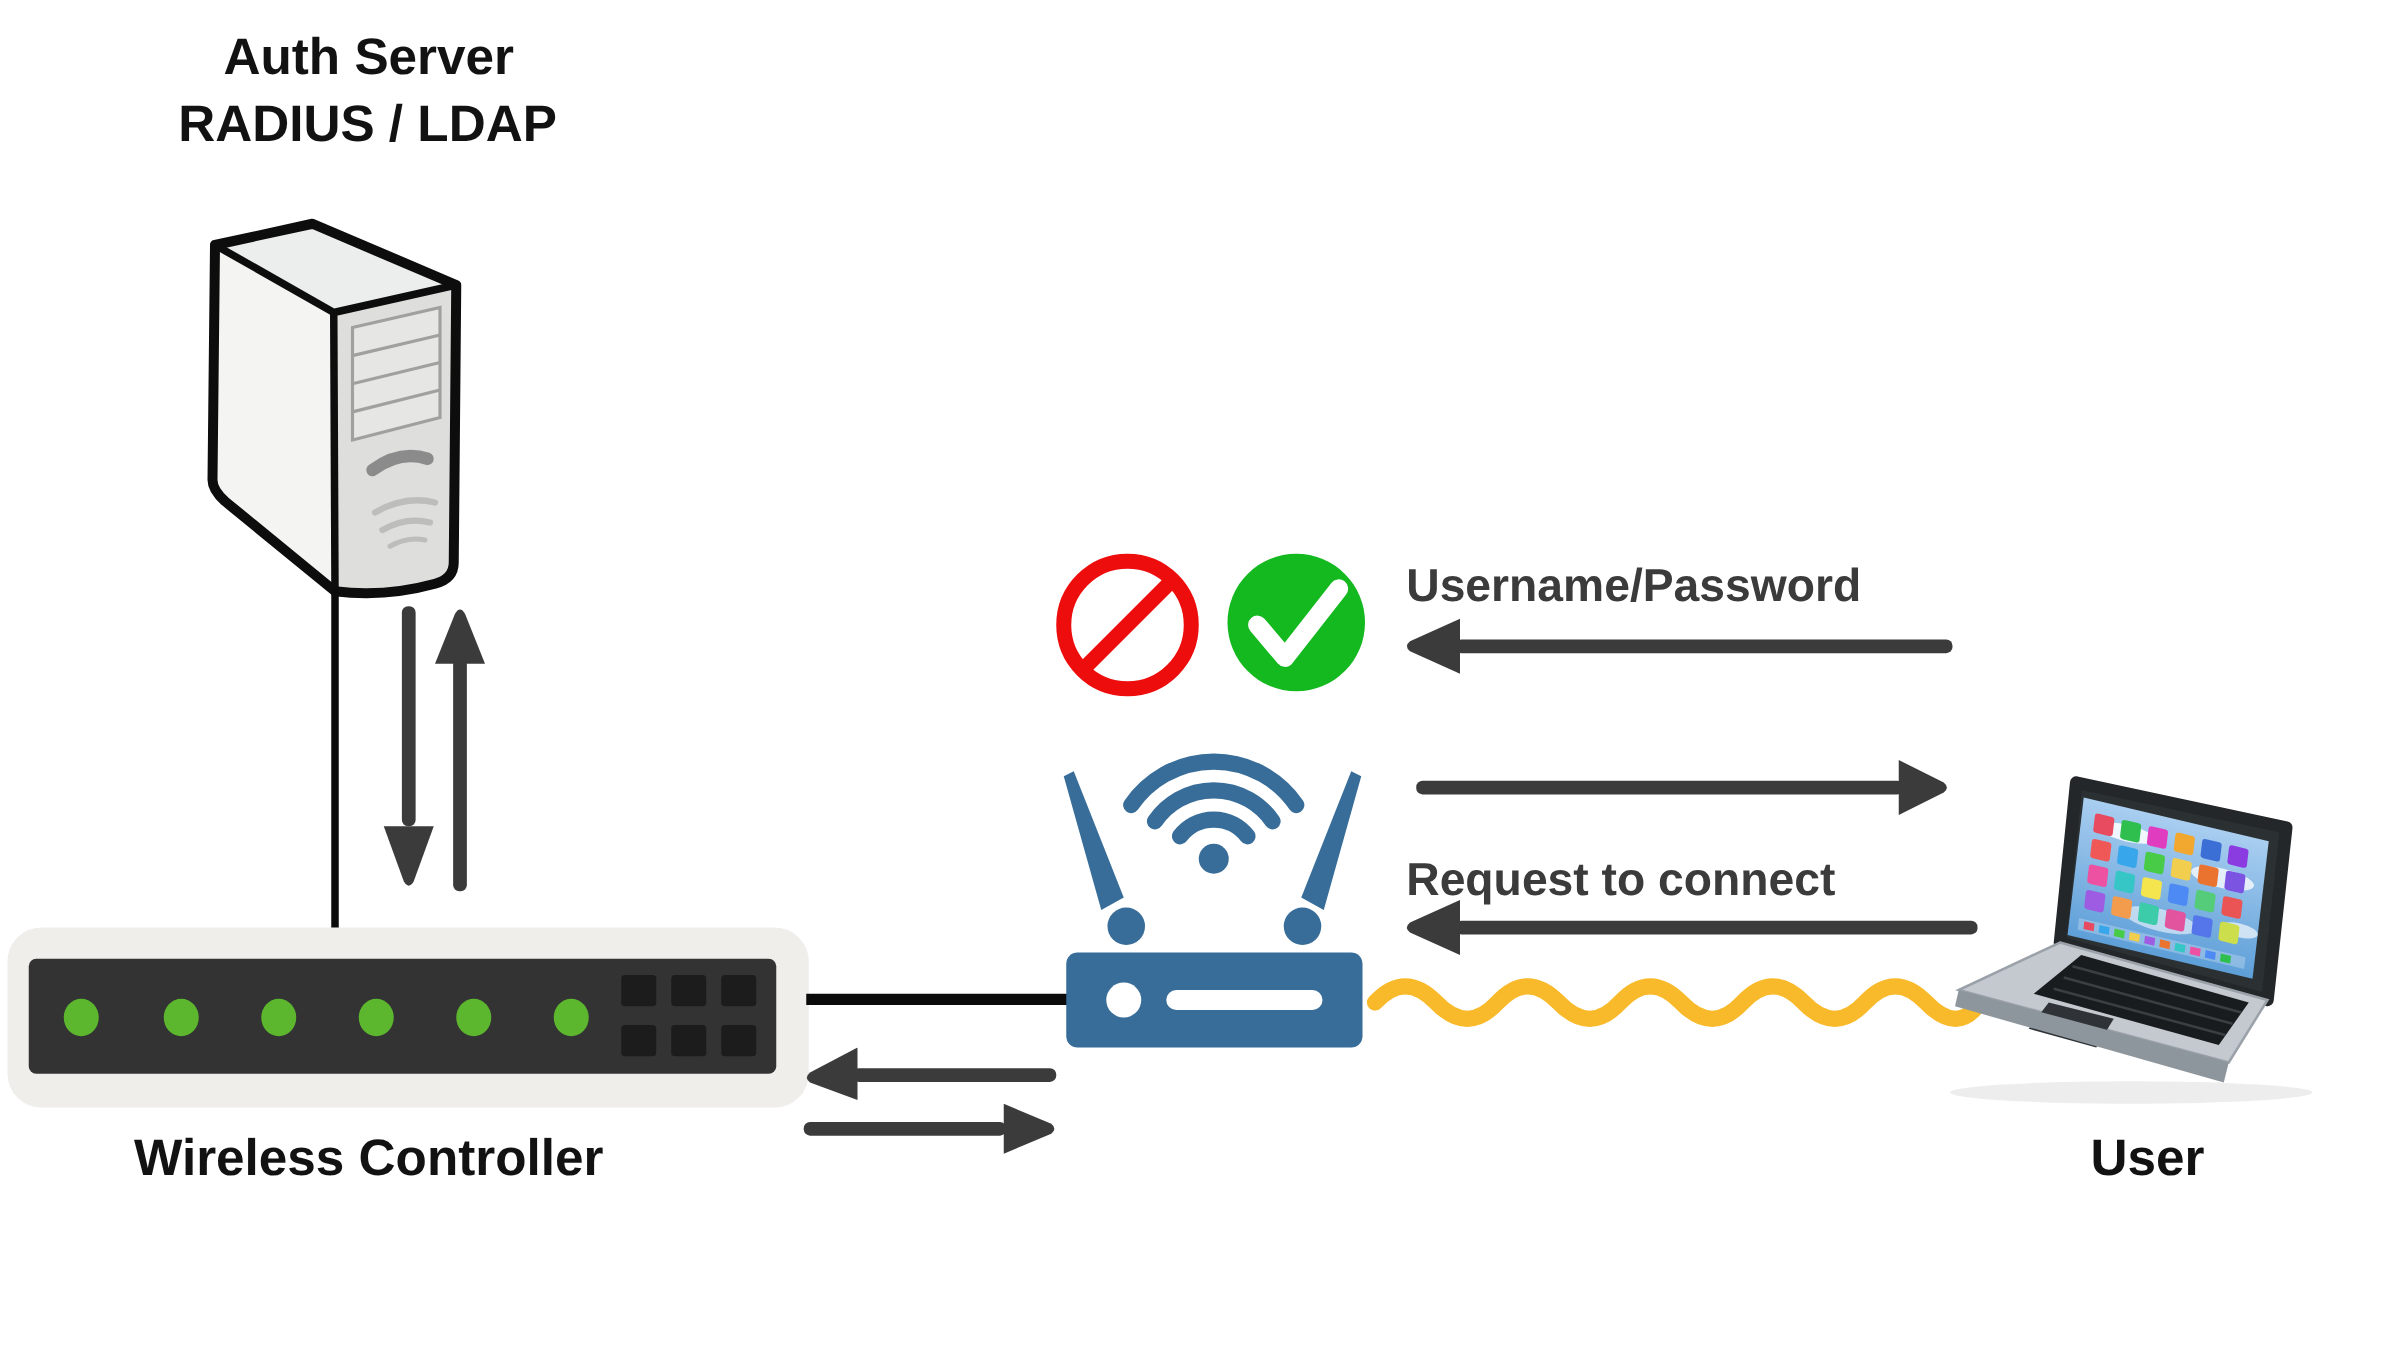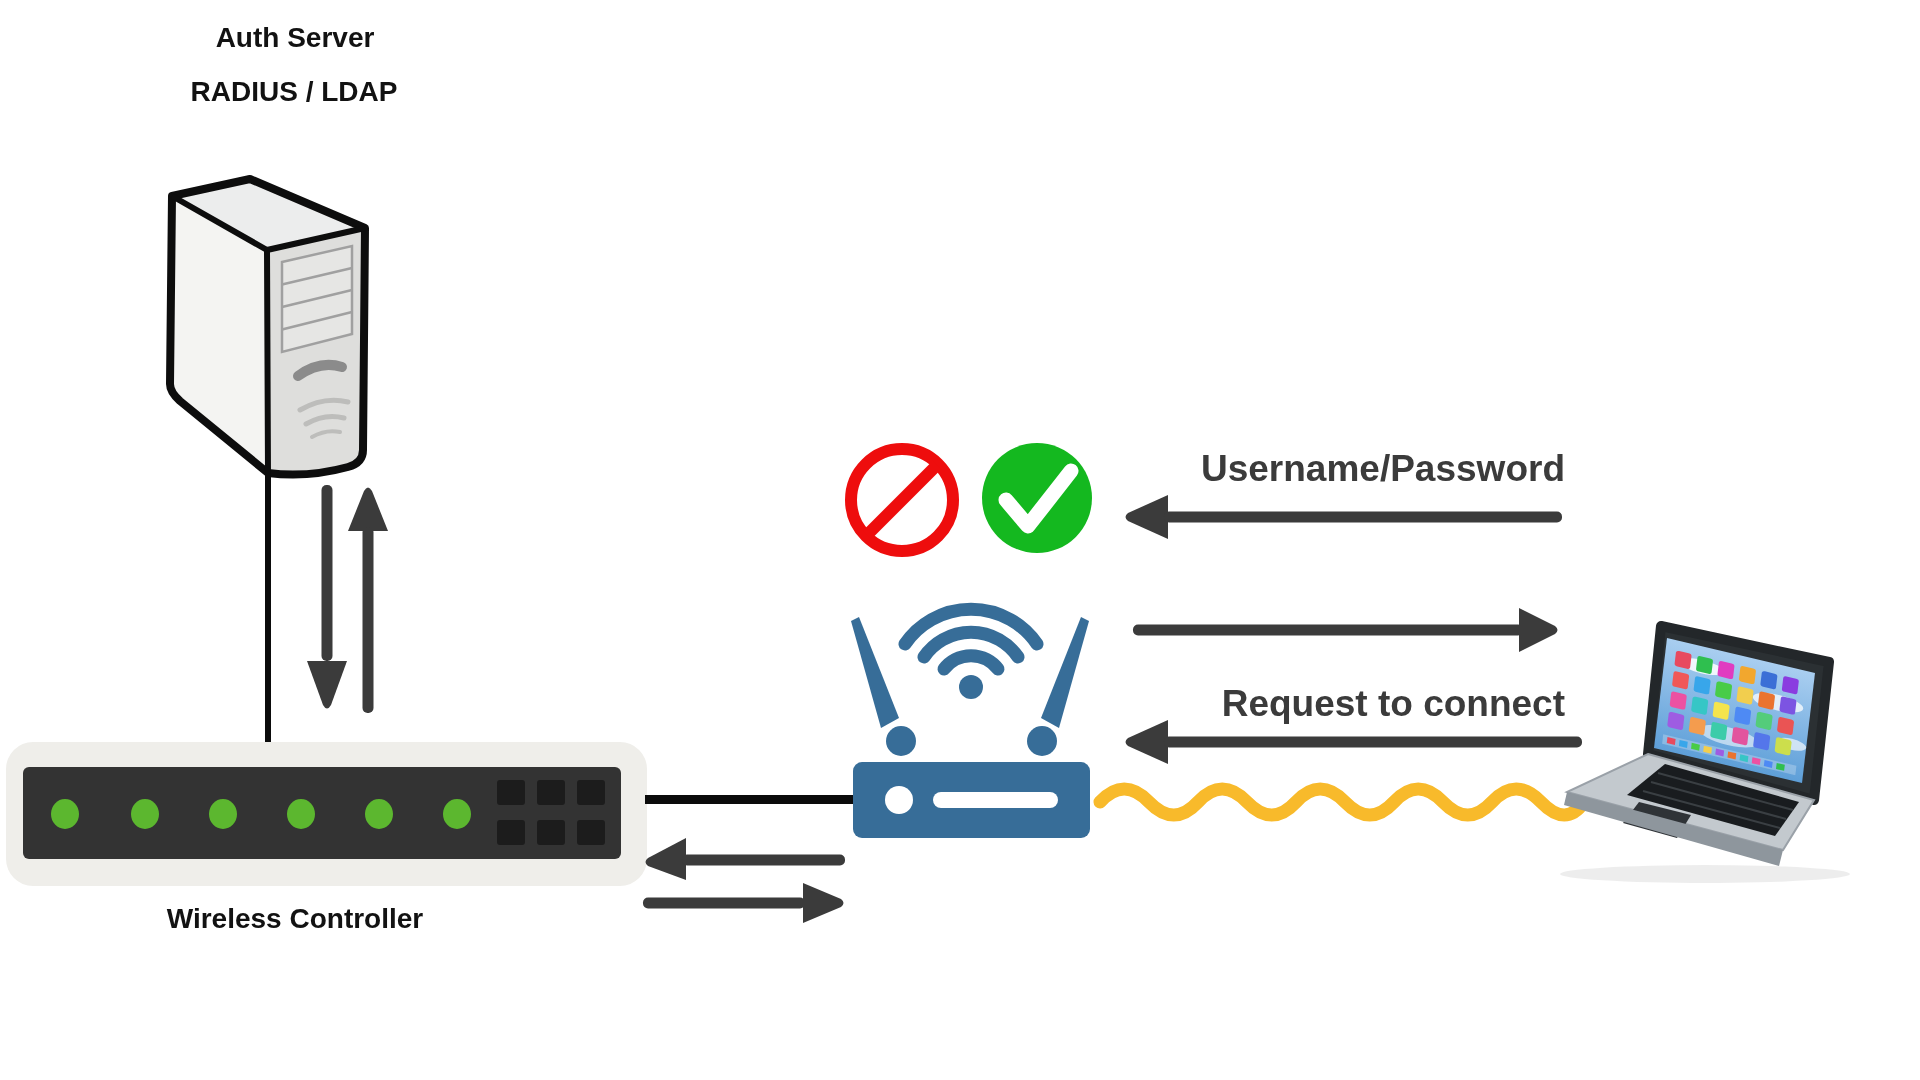--- a/index.html
+++ b/index.html
@@ -7,26 +7,26 @@
     --wire-yellow:#f8ba2b; --deny-red:#ee0d0d; --allow-green:#14b81f;
     --text-dark:#121212; --line-black:#0b0b0b;
   }
   html,body{margin:0;padding:0;background:#ffffff;}
   .stage{
     position:relative;width:1920px;height:1080px;background:#ffffff;overflow:hidden;
     font-family:"Liberation Sans","DejaVu Sans",sans-serif;
   }
   .abs{position:absolute;}
   .node-label{
-    position:absolute;font-weight:700;font-size:28px;line-height:1.15;
+    position:absolute;font-weight:700;font-size:41px;line-height:1.15;
     color:var(--text-dark);text-align:center;letter-spacing:0px;white-space:nowrap;
   }
   .msg-label{
     position:absolute;font-weight:700;font-size:37px;color:var(--arrow-dark);
-    text-align:right;white-space:nowrap;
+    text-align:left;white-space:nowrap;
   }
   svg{display:block;}
 </style>
 </head>
 <body>
 
 <div class="stage">
 
   <div class="node-label" style="left:95px;top:22px;width:400px;">Auth Server</div>
   <div class="node-label" style="left:94px;top:76px;width:400px;">RADIUS / LDAP</div>
@@ -221,14 +221,15 @@
     <path d="M110,152 L244,190 L220,224 L72,183 Z" fill="#191c1f"></path>
     <g stroke="#3a3f43" stroke-width="2">
       <line x1="103" y1="161" x2="238" y2="198"></line>
         <line x1="96" y1="170" x2="231" y2="207"></line>
         <line x1="88" y1="179" x2="225" y2="216"></line>
     </g>
     <path d="M84,190 L136,203 L122,226 L68,211 Z" fill="#2f3337"></path>
     <path d="M12,180 L228,238 L224,254 L9,193 Z" fill="#8e969d"></path>
   </svg>
 
+  <div class="node-label" style="left:1568px;top:903px;width:300px;">User</div>
 
 </div>
 
 </body></html>

